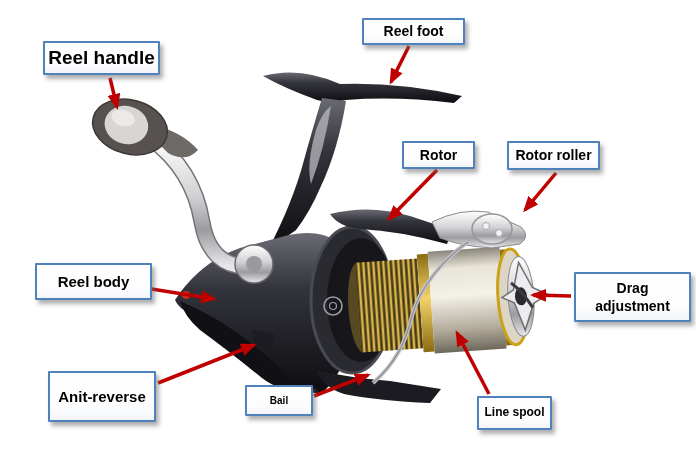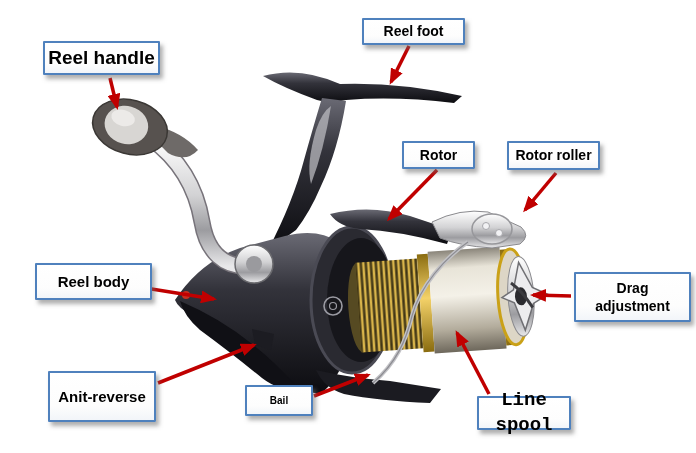--- a/index.html
+++ b/index.html
@@ -25,21 +25,21 @@
     z-index:3;
   }
   .co-reel-handle{left:43px;top:41px;width:117px;height:34px;font-size:19px;}
   .co-reel-foot{left:362px;top:18px;width:103px;height:27px;}
   .co-rotor{left:402px;top:141px;width:73px;height:28px;}
   .co-line-roller{left:507px;top:141px;width:93px;height:29px;}
   .co-reel-body{left:35px;top:263px;width:117px;height:37px;font-size:15px;}
   .co-drag-adjustment{left:574px;top:272px;width:117px;height:50px;padding:0 12px;}
   .co-anit-reverse{left:48px;top:371px;width:108px;height:51px;font-size:15px;}
   .co-bail{left:245px;top:385px;width:68px;height:31px;font-size:10px;}
-  .co-line-spool{left:477px;top:396px;width:94px;height:34px;font-size:19px;font-family:Liberation Mono, monospace;}
+  .co-line-spool{left:477px;top:396px;width:75px;height:34px;font-size:12px;}
 </style>
 </head>
 <body>
 
 <div class="canvas">
 
   <svg width="696" height="453" viewBox="0 0 696 453">
     <defs>
       <linearGradient id="gDark" x1="0" y1="0" x2="0" y2="1">
         <stop offset="0" stop-color="#6a6a74"></stop>

